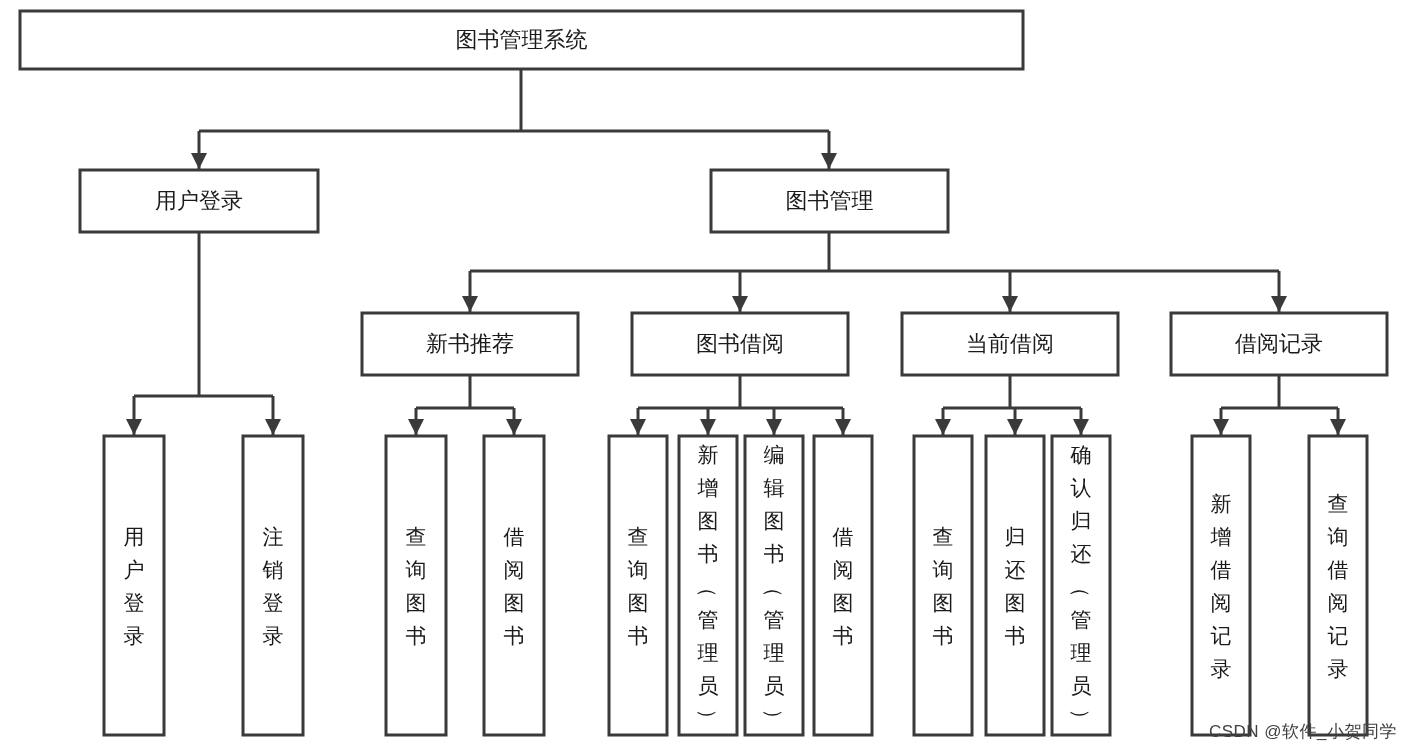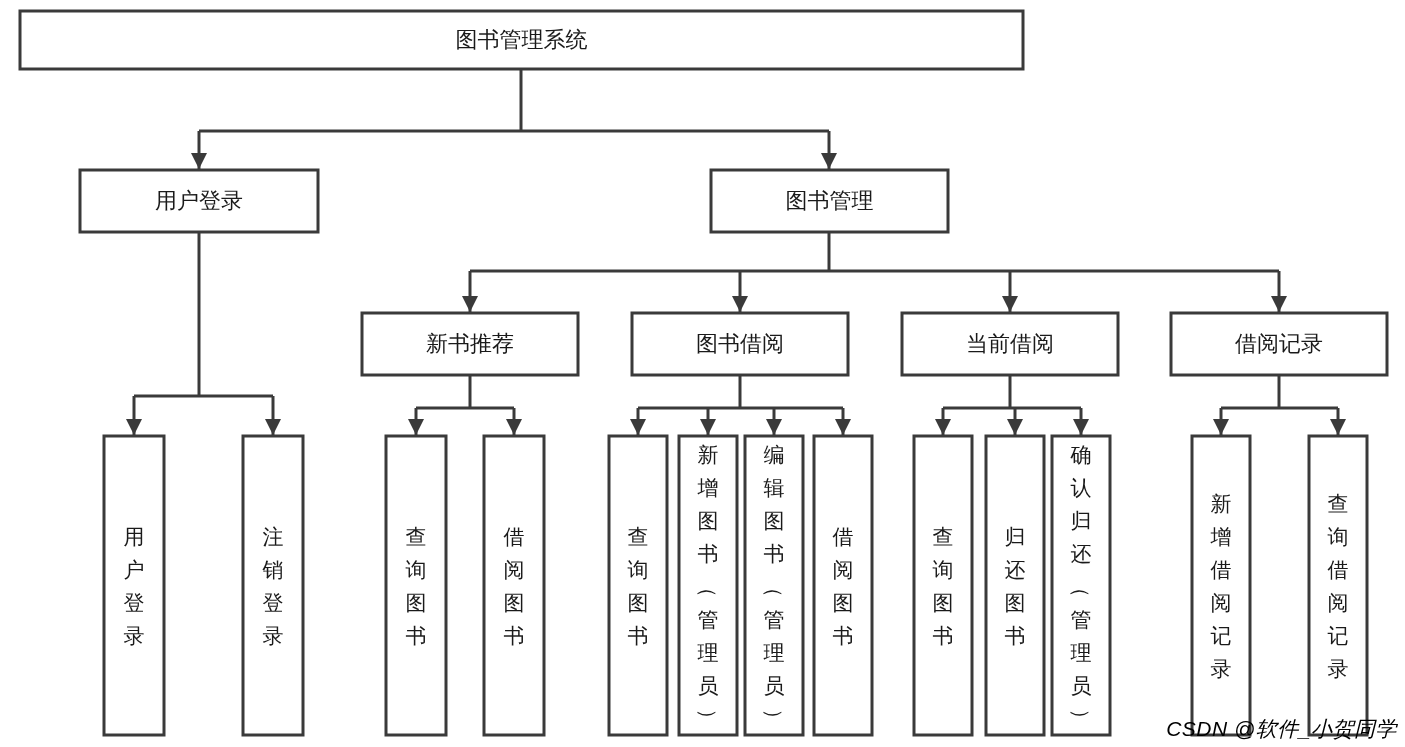--- a/index.html
+++ b/index.html
@@ -26,26 +26,25 @@
     fill:#1a1a1a;
     font-family:"Liberation Sans","DejaVu Sans",sans-serif;
     font-size:21px;
     text-anchor:middle;
     white-space:pre;
   }
   .watermark{
     position:absolute;
     right:8px;bottom:4px;
     font-family:"Liberation Sans","DejaVu Sans",sans-serif;
-    font-size:21px;
-    color:#000000;
+    font-size:17px;
+    color:#404040;
     letter-spacing:0.5px;
     user-select:none;
     white-space:nowrap;
-    font-style:italic;
   }
 </style>
 </head>
 <body>
 
 <div id="diagram-root">
   <svg id="diagram-canvas" viewBox="0 0 1405 747">
     <g id="connectors-layer">
         <g>
           <path d="M 521 69 L 521 131" class="connector"></path>

